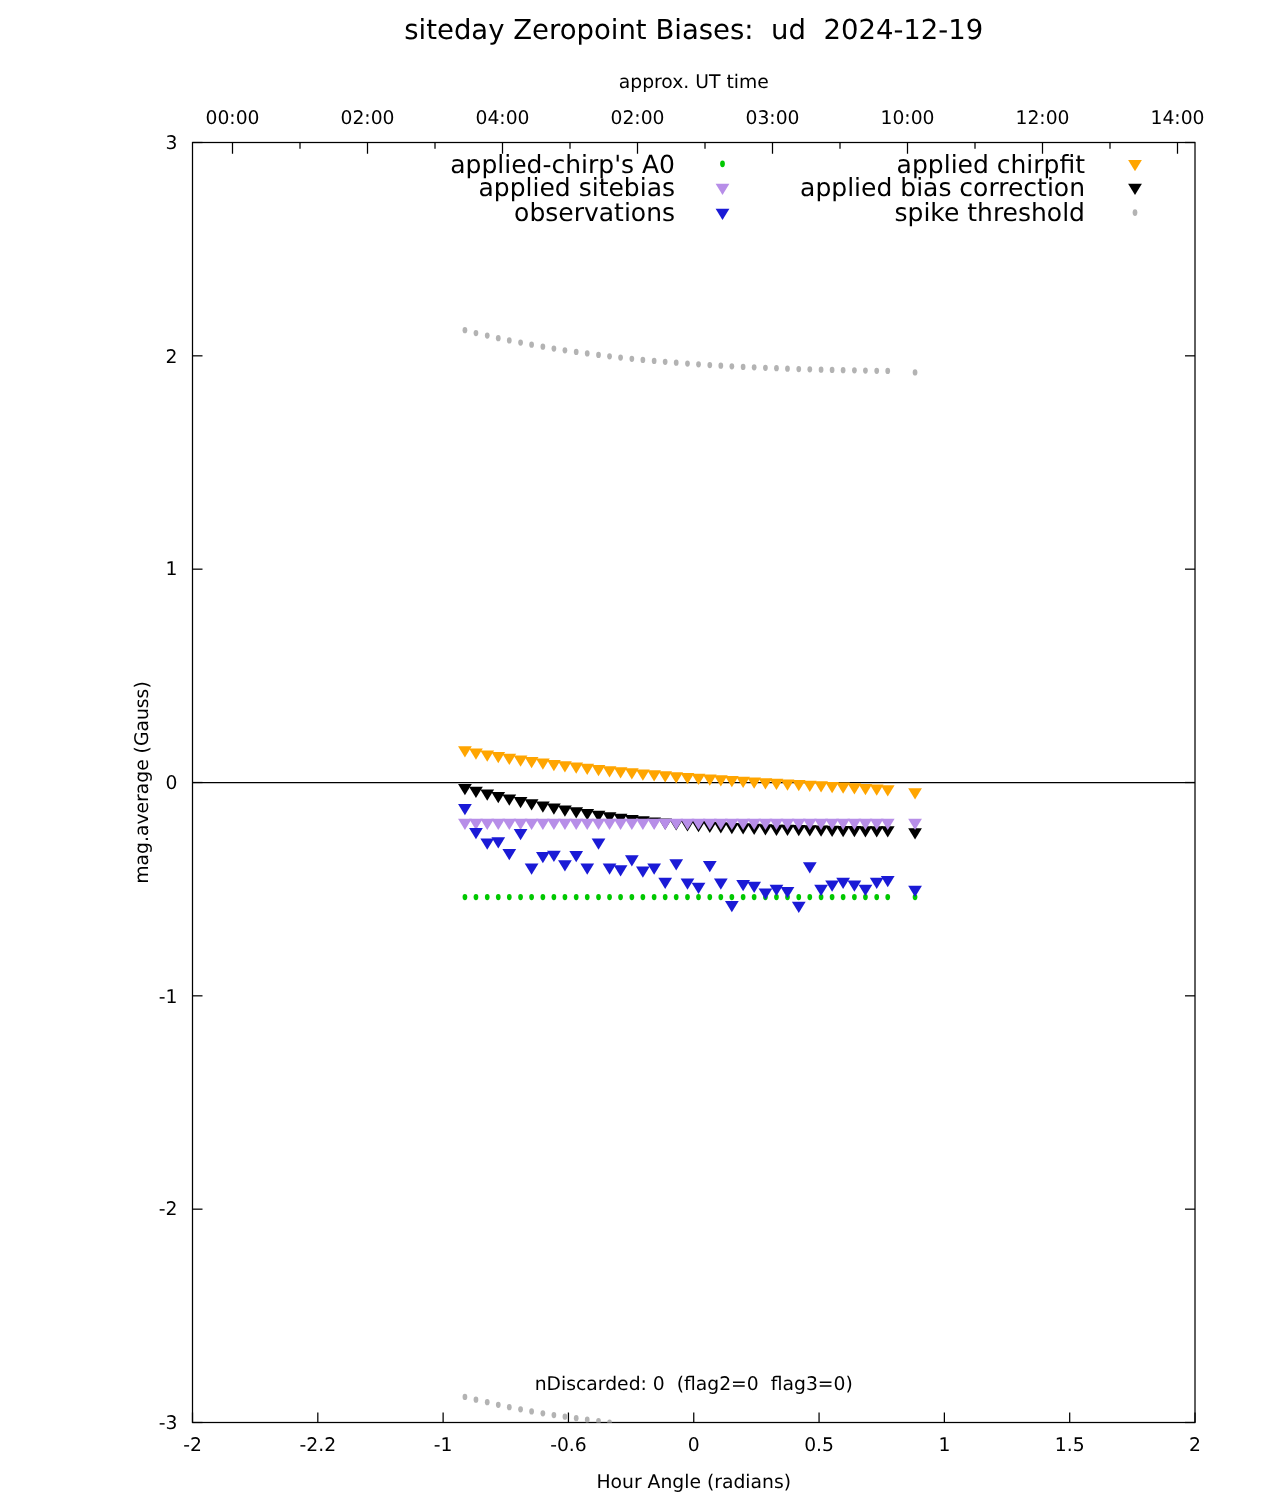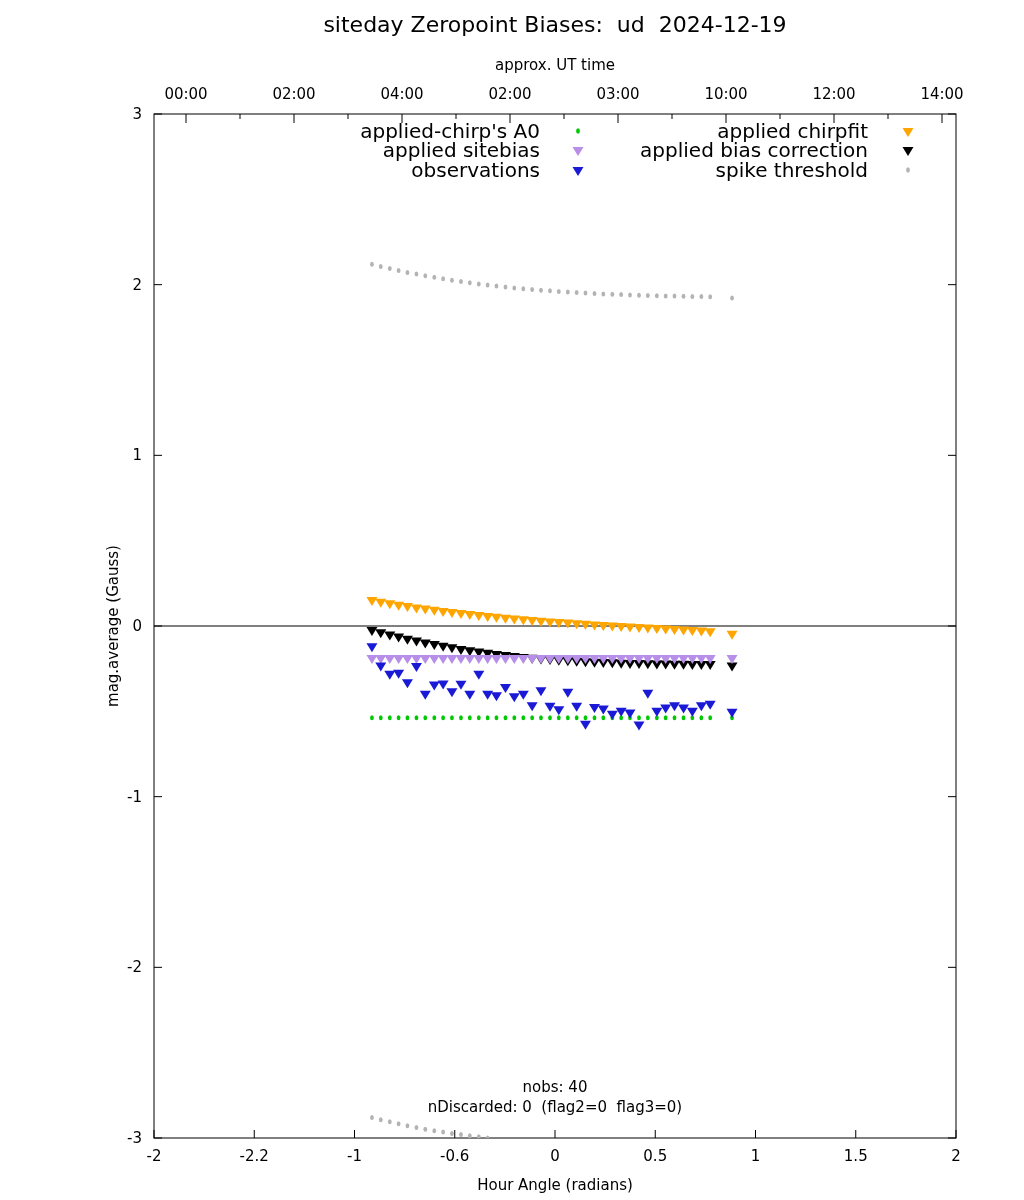--- a/index.html
+++ b/index.html
@@ -370,21 +370,20 @@
       <div class="ticklab bottom" style="left: 354.5px;">-1</div>
       <div class="ticklab bottom" style="left: 454.75px;">-0.6</div>
       <div class="ticklab bottom" style="left: 555px;">0</div>
       <div class="ticklab bottom" style="left: 655.25px;">0.5</div>
       <div class="ticklab bottom" style="left: 755.5px;">1</div>
       <div class="ticklab bottom" style="left: 855.75px;">1.5</div>
       <div class="ticklab bottom" style="left: 956px;">2</div>
     </div>
   <div class="ylabel">mag.average (Gauss)</div>
   <div class="xlabel">Hour Angle (radians)</div>
-  <div class="anno" id="anno-nobs">nobs: 40</div>
   <div class="anno" id="anno-ndisc">nDiscarded: 0  (flag2=0  flag3=0)</div>
   <div class="lg-col" id="legend-left" style="right: 438px;">
       <div class="lg-row">
         <span class="lg-label">applied-chirp's A0</span>
         <svg width="16" height="14" style="margin-left: 30px;">
           <ellipse cx="8" cy="7" rx="1.9" ry="2.7" fill="#00C800"></ellipse>
         </svg>
       </div>
       <div class="lg-row">
         <span class="lg-label">applied sitebias</span>

